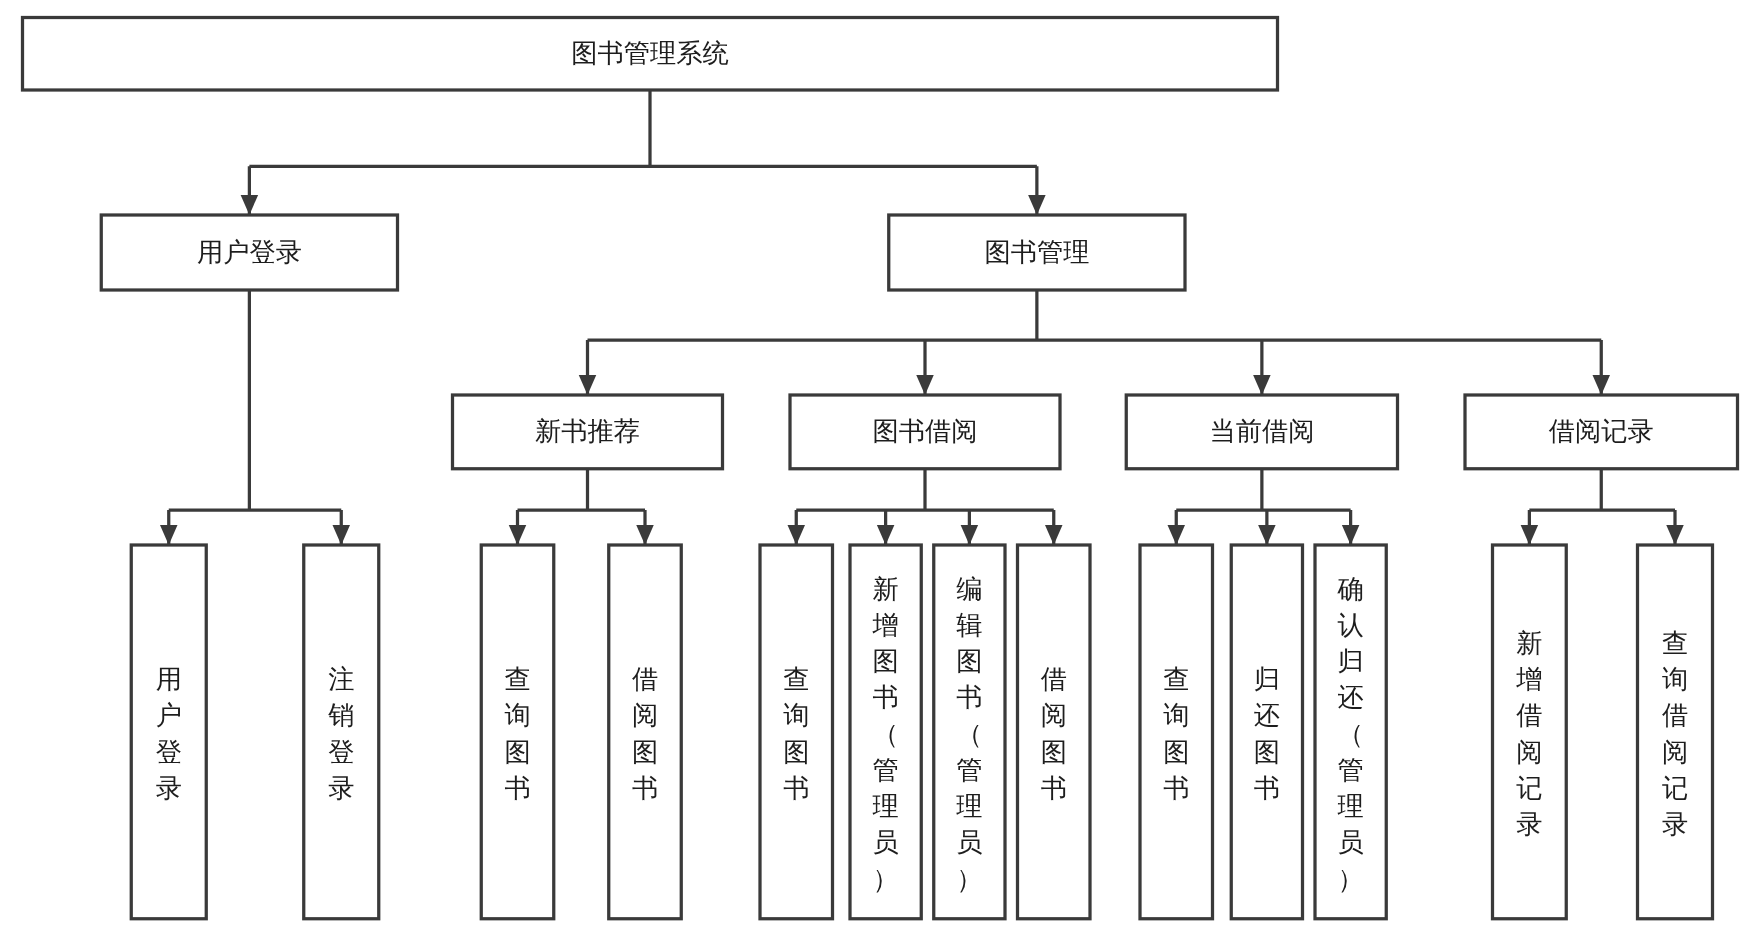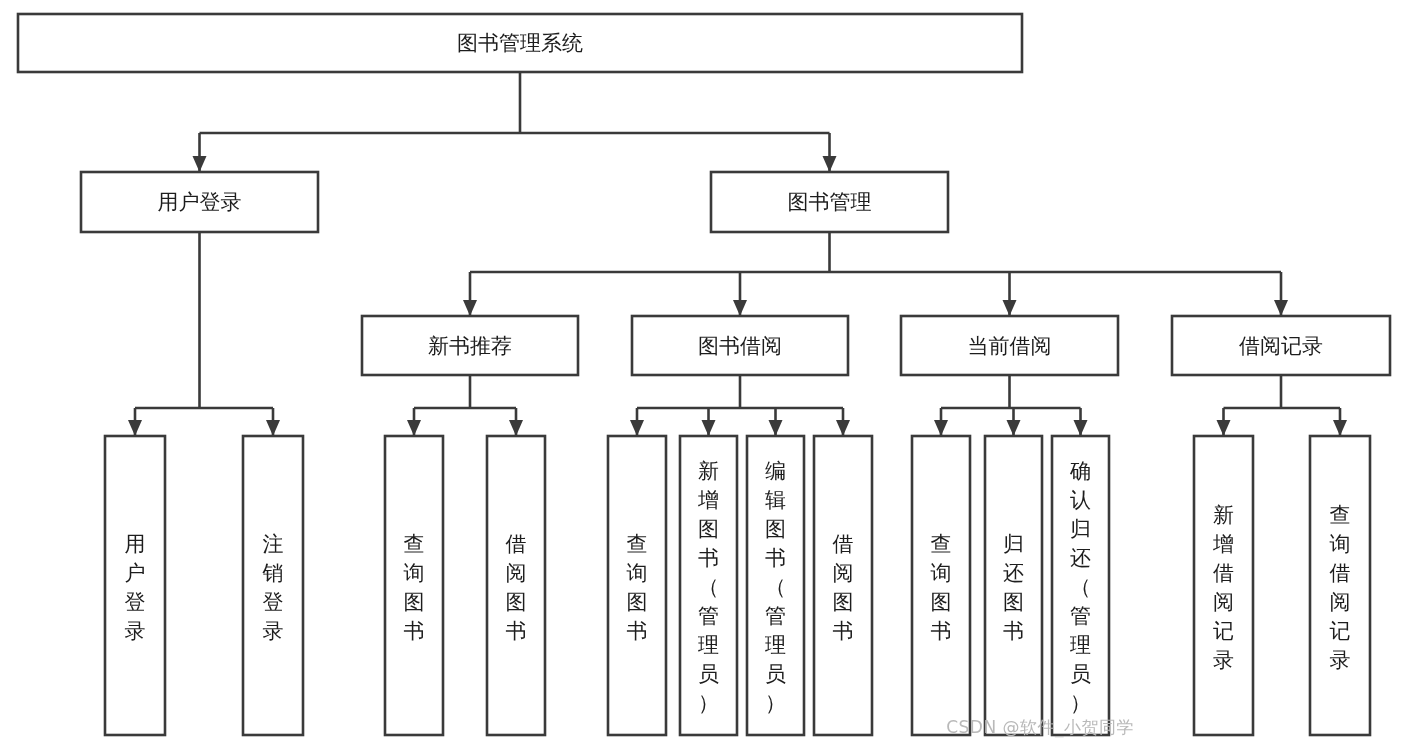--- a/index.html
+++ b/index.html
@@ -219,15 +219,14 @@
           <rect x="1194" y="436" width="59" height="299" class="node-rect"></rect>
           <text x="1223.5" y="521.5" class="node-label-v"><tspan x="1223.5" dy="0">新</tspan><tspan x="1223.5" dy="29">增</tspan><tspan x="1223.5" dy="29">借</tspan><tspan x="1223.5" dy="29">阅</tspan><tspan x="1223.5" dy="29">记</tspan><tspan x="1223.5" dy="29">录</tspan></text>
         </g>
         <g>
           <rect x="1310" y="436" width="60" height="299" class="node-rect"></rect>
           <text x="1340" y="521.5" class="node-label-v"><tspan x="1340" dy="0">查</tspan><tspan x="1340" dy="29">询</tspan><tspan x="1340" dy="29">借</tspan><tspan x="1340" dy="29">阅</tspan><tspan x="1340" dy="29">记</tspan><tspan x="1340" dy="29">录</tspan></text>
         </g>
       </g>
   </svg>
 
-  <div class="watermark">CSDN @软件_小贺同学</div>
 
 </div>
 
 </body></html>

